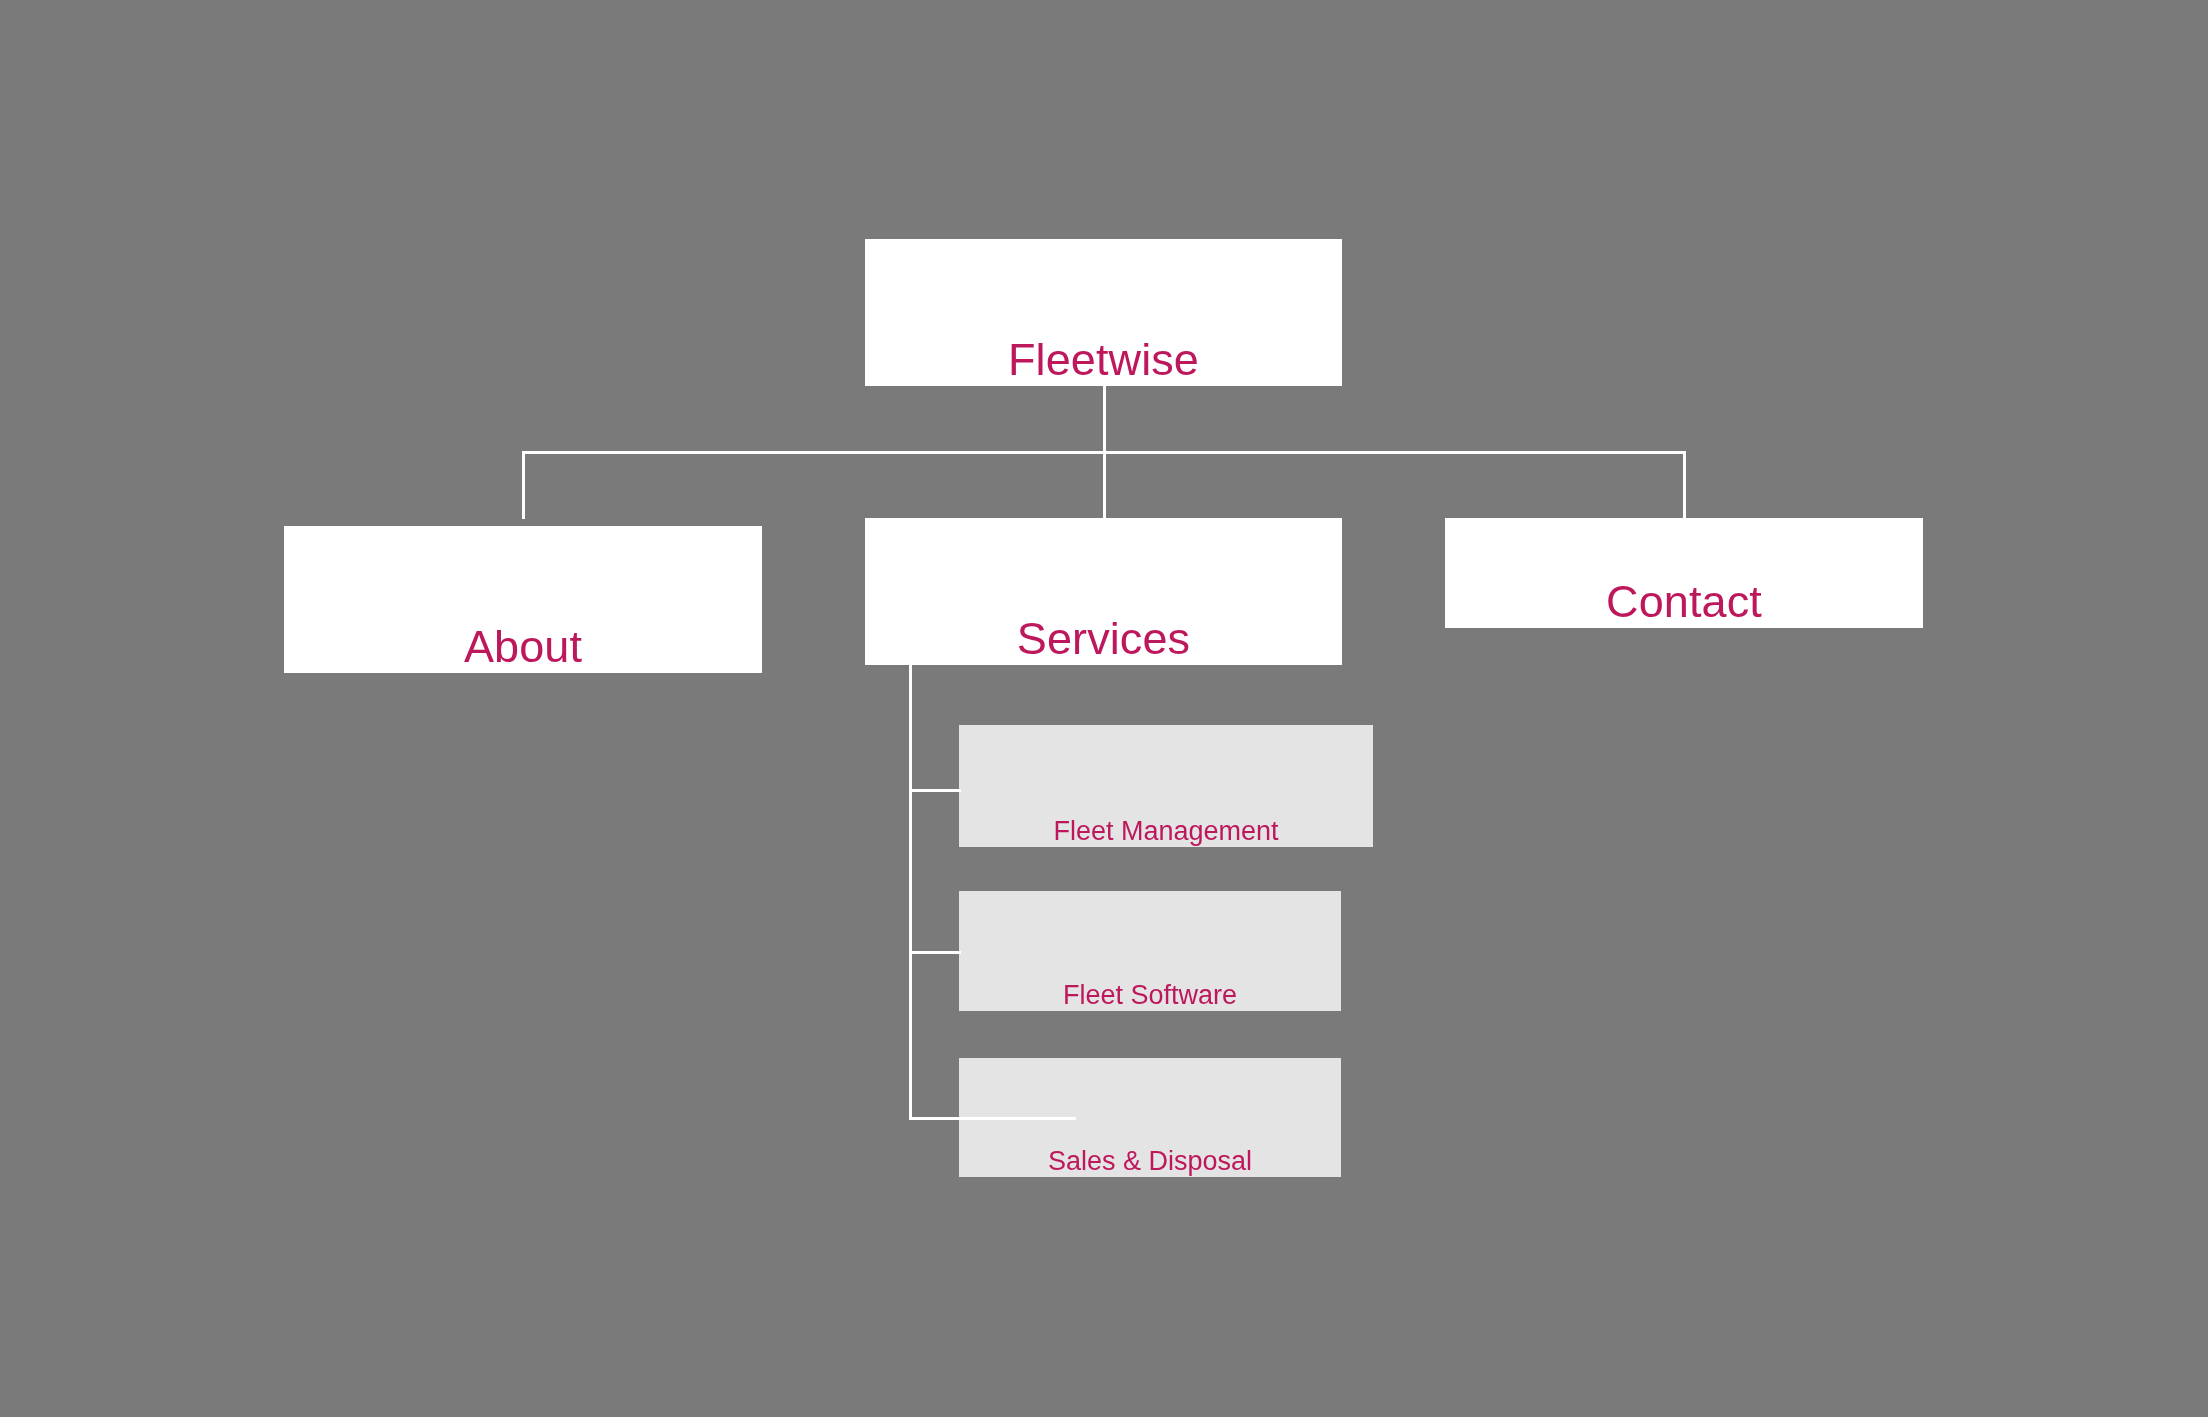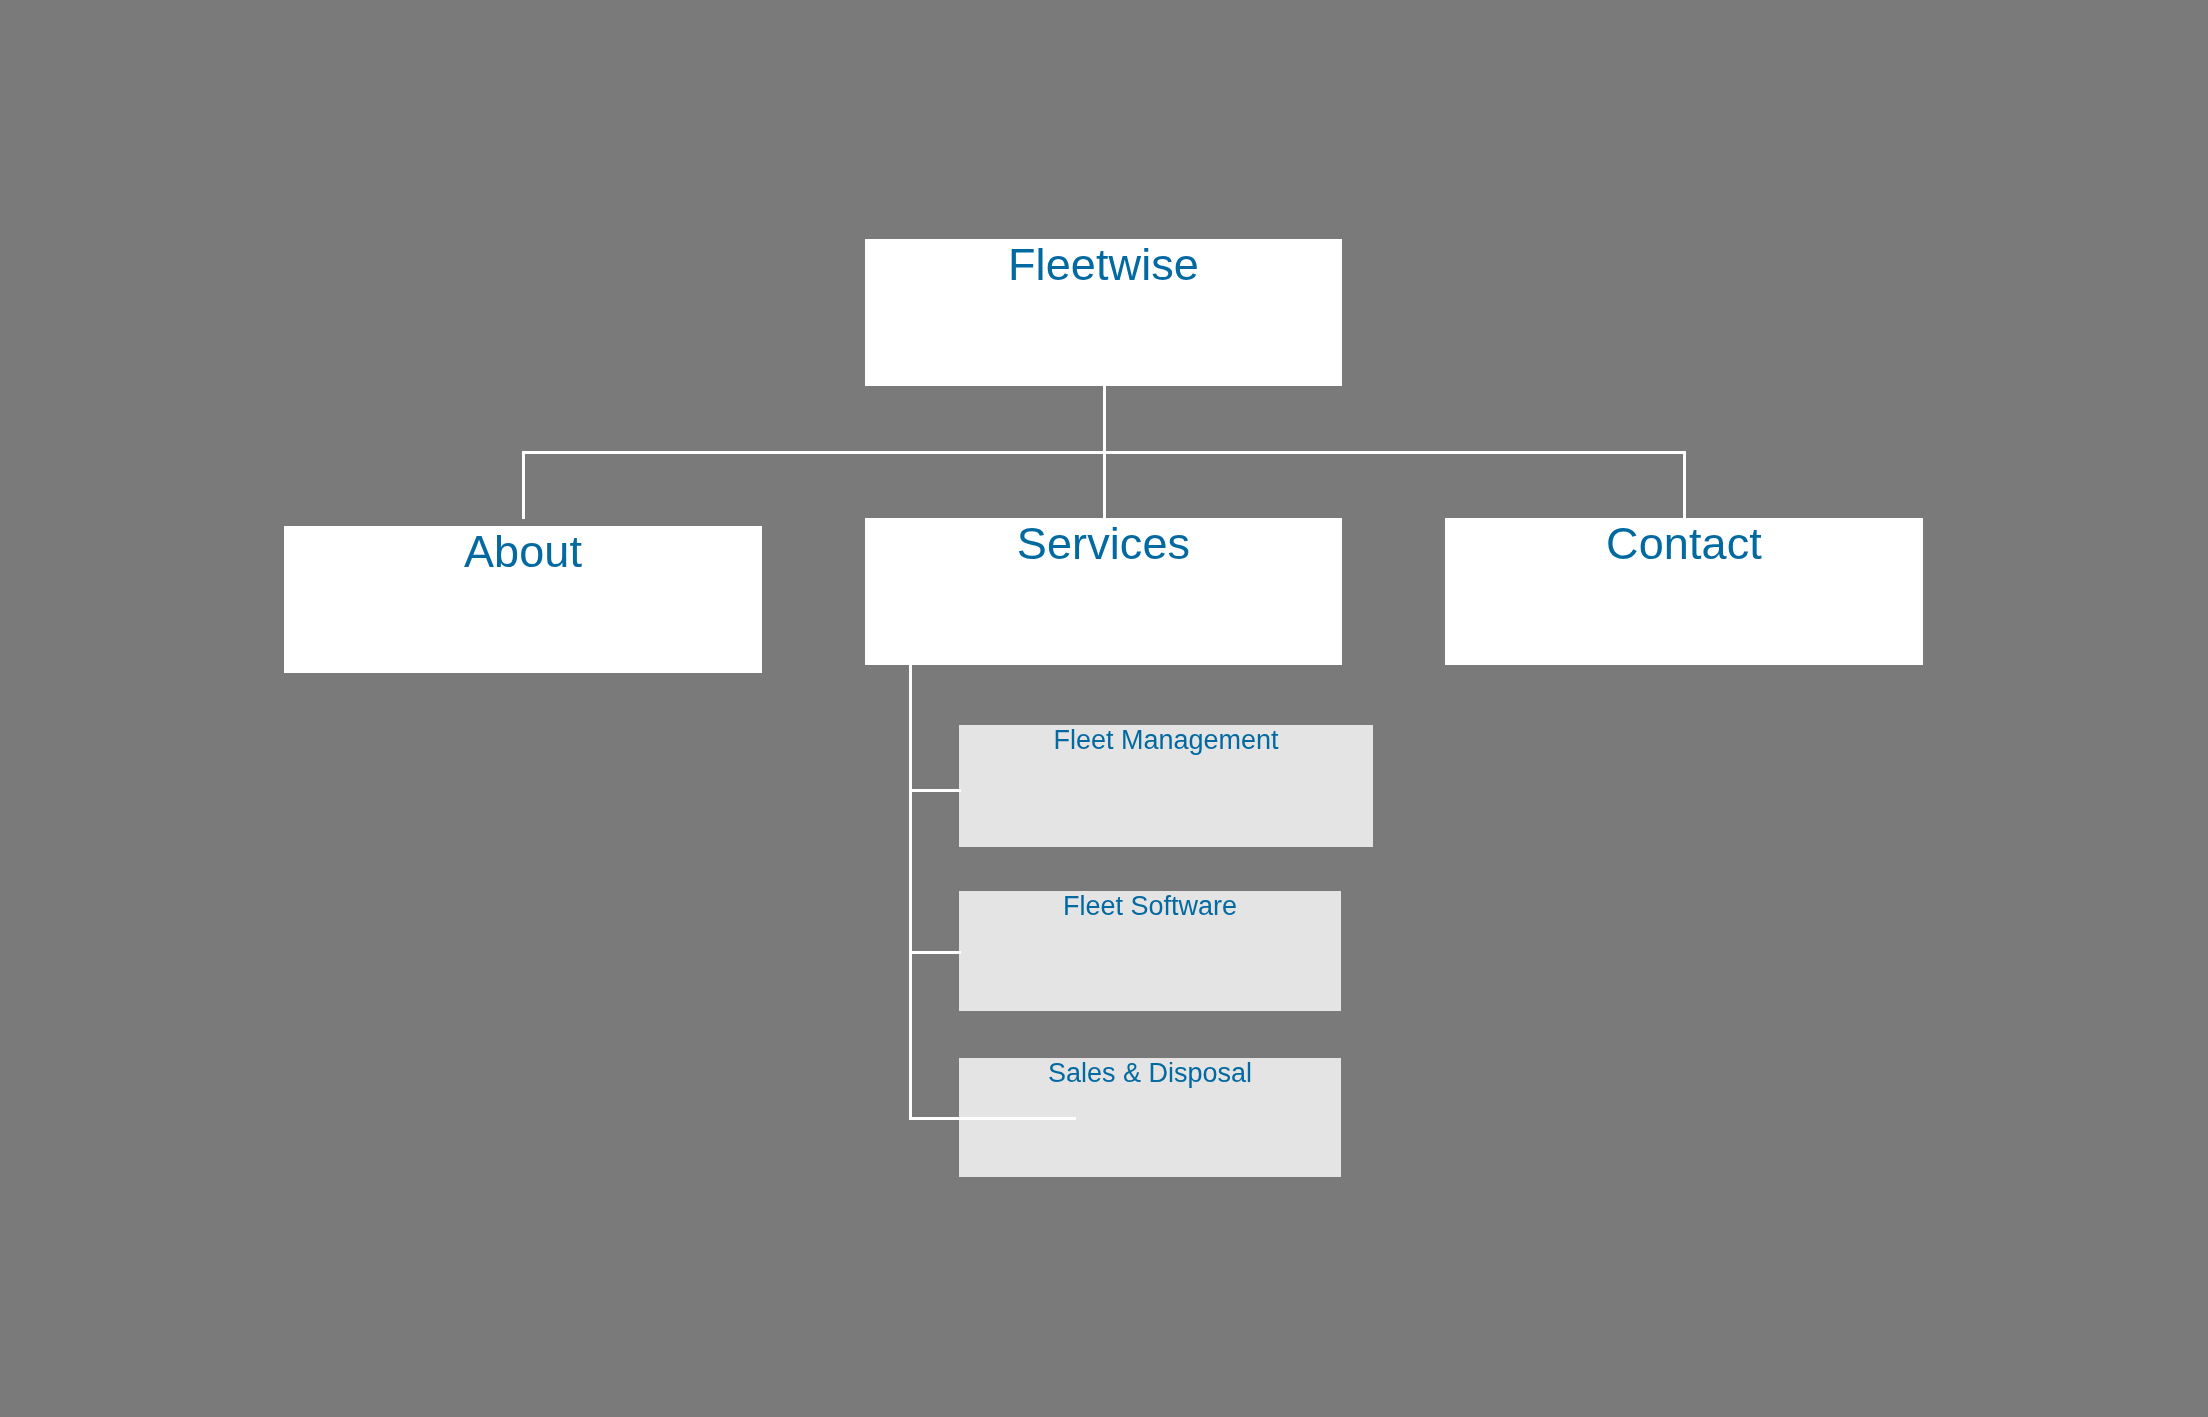--- a/index.html
+++ b/index.html
@@ -15,24 +15,24 @@
     position: relative;
     width: 2208px;
     height: 1417px;
     background: #7a7a7a;
     overflow: hidden;
   }
   .node {
     position: absolute;
     box-sizing: border-box;
     display: flex;
-    align-items: flex-start;
+    align-items: flex-end;
     justify-content: center;
     text-align: center;
-    color: #0369a1;
+    color: #be185d;
     z-index: 2;
   }
   .node-label {
     display: block;
     line-height: 1.15;
     white-space: nowrap;
   }
   
   .level-root, .level-primary {
     background: #ffffff;
@@ -87,21 +87,21 @@
   </div>
 
   <div class="node level-primary" style="left:284px; top:518px; width:478px; height:147px;margin-top:8px;">
     <span class="node-label">About</span>
   </div>
 
   <div class="node level-primary" style="left:865px; top:518px; width:477px; height:147px;">
     <span class="node-label">Services</span>
   </div>
 
-  <div class="node level-primary" style="left:1445px; top:518px; width:478px; height:147px;">
+  <div class="node level-primary" style="left:1445px; top:518px; width:478px; height:110px;">
     <span class="node-label">Contact</span>
   </div>
 
   <div class="node level-secondary" style="left:959px; top:725px; width:414px; height:122px;">
     <span class="node-label">Fleet Management</span>
   </div>
 
   <div class="node level-secondary" style="left:959px; top:891px; width:382px; height:120px;">
     <span class="node-label">Fleet Software</span>
   </div>

